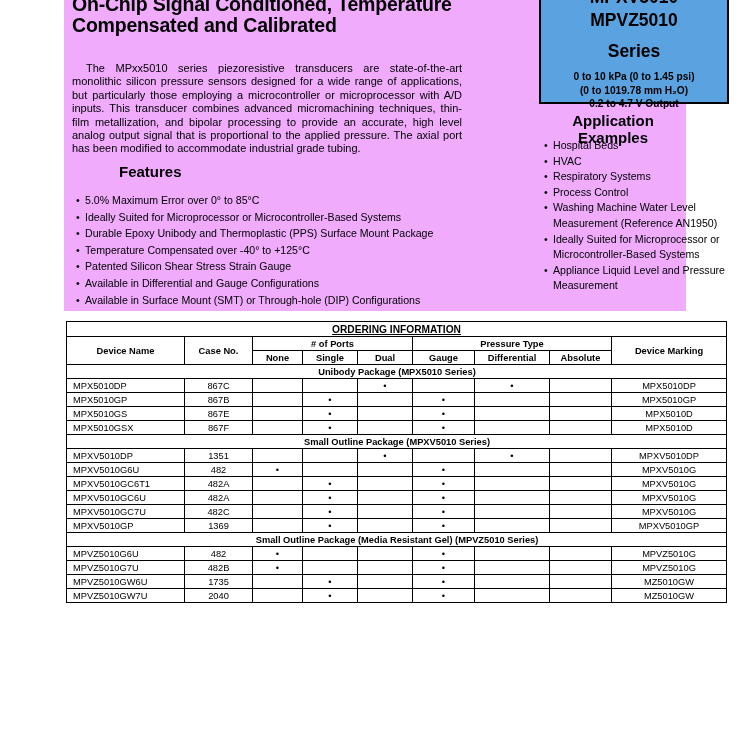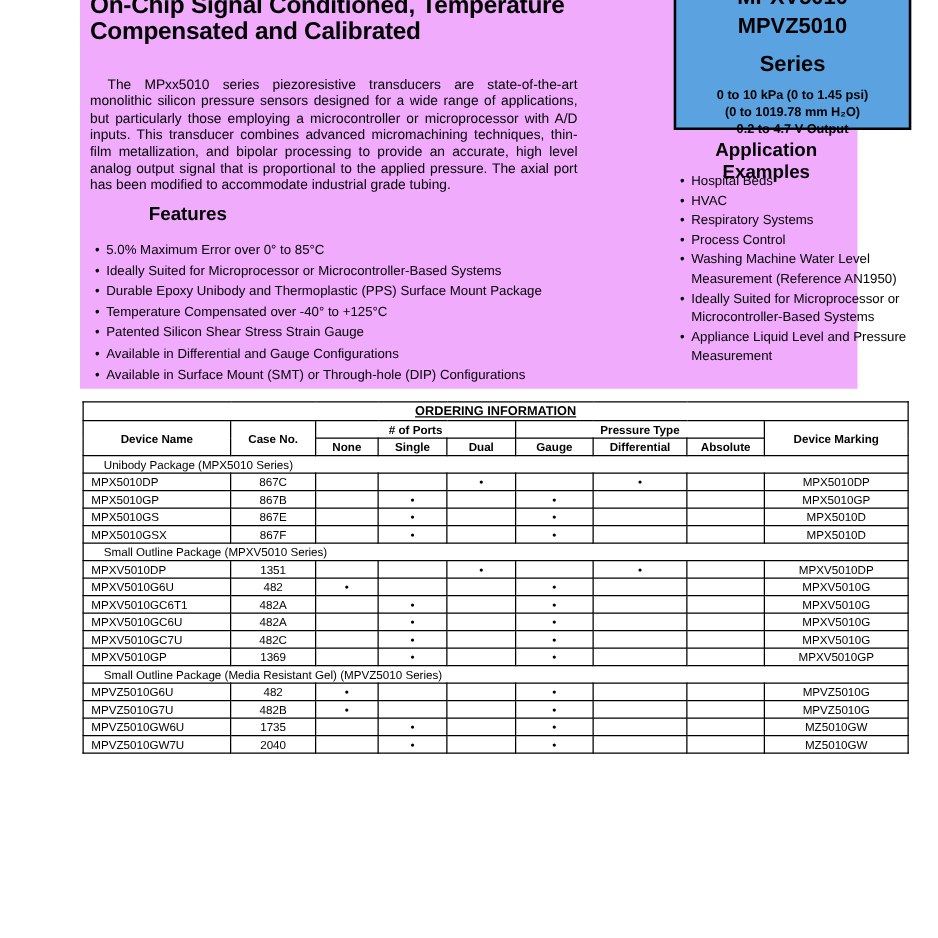--- a/index.html
+++ b/index.html
@@ -148,23 +148,23 @@
     font-weight: bold;
     font-size: 10.2px;
     height: 15px;
     text-decoration: underline;
   }
   .order-table .hdr td {
     font-weight: bold;
     font-size: 9.3px;
   }
   .order-table .grouprow td {
-    font-weight: normal;
-    text-align: left;
-    padding-left: 16px;
+    font-weight: bold;
+    text-align: center;
+    padding-left: 4px;
     font-size: 9.3px;
   }
   .order-table .dev-name {
     text-align: left;
     padding-left: 6px;
   }
   .order-table .mark-col {
     text-align: center;
   }
   .col-name  { width: 118px; }

